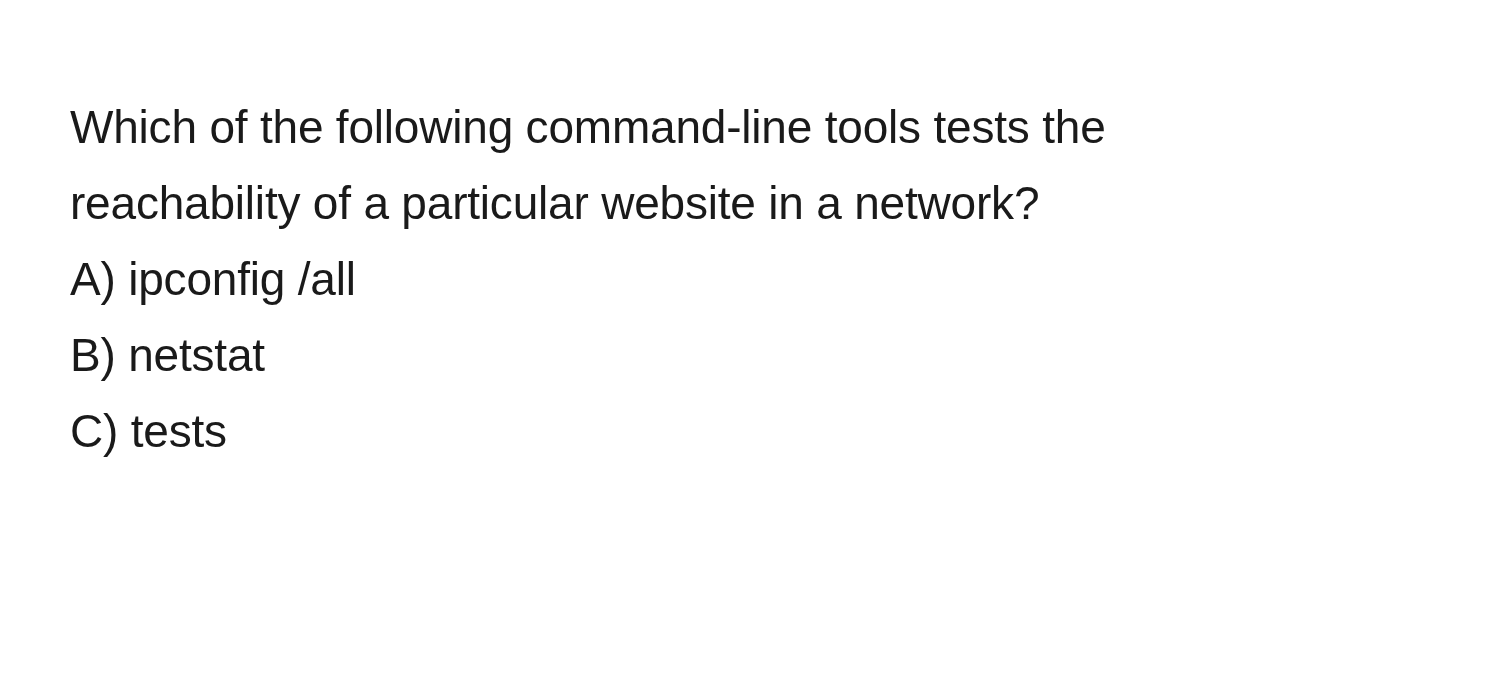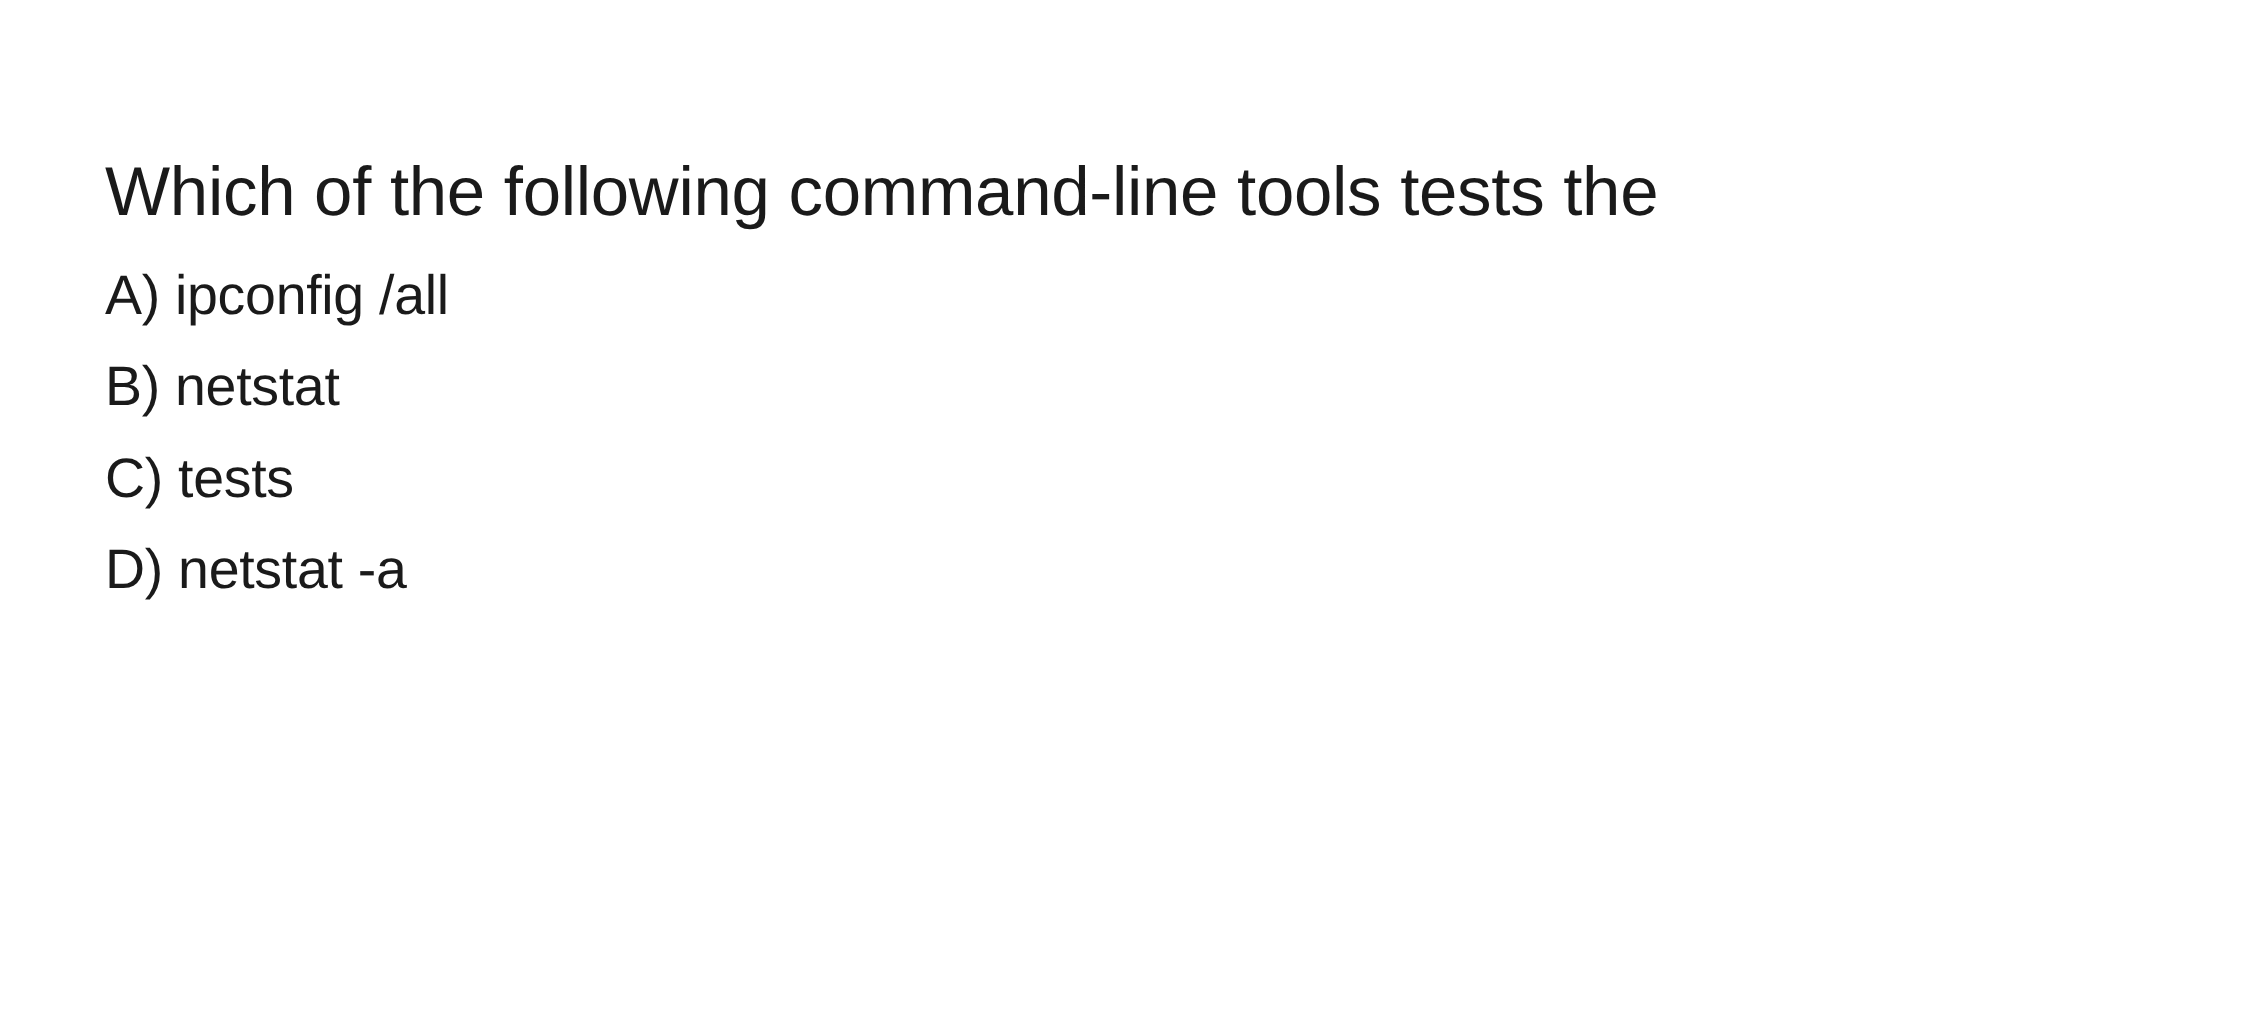--- a/index.html
+++ b/index.html
@@ -15,28 +15,28 @@
       color: #1a1a1a;
       padding: 90px 70px 0 70px;
     }
     .question-text {
       font-size: 46px;
       line-height: 1.65;
       font-weight: 400;
       letter-spacing: -0.2px;
     }
     .option {
-      font-size: 37px;
+      font-size: 46px;
       line-height: 1.65;
       font-weight: 400;
       letter-spacing: -0.2px;
     }
   </style>
 </head>
 <body>
 
 <div>
   <div class="question-text">Which of the following command-line tools tests the</div>
+  <div class="question-text">reachability of a particular website in a network?</div>
   <div class="option">A) ipconfig /all</div>
   <div class="option">B) netstat</div>
   <div class="option">C) tests</div>
-  <div class="option">D) netstat -a</div>
 </div>
 
 </body></html>

